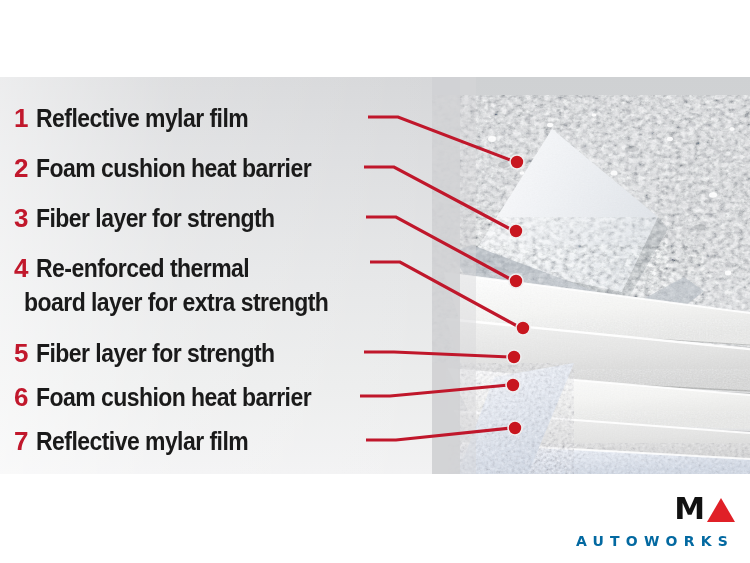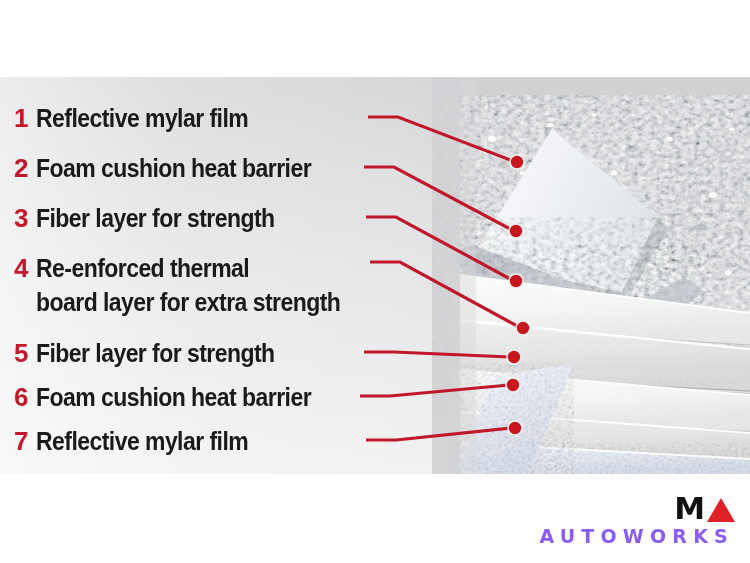--- a/index.html
+++ b/index.html
@@ -65,21 +65,21 @@
   }
   .label{
     color:#1a1a1a;
     font-size:25px;
     font-weight:700;
     letter-spacing:-0.6px;
     transform:scaleX(0.92);
     transform-origin:left center;
   }
   .label.cont{ margin-left:0; }
-  .row.cont{ left:36px;text-align:right; }
+  .row.cont{ left:24px;text-align:right; }
 
   
   #leaders{
     position:absolute;
     left:0; top:0;
     width:750px; height:563px;
     pointer-events:none;
   }
 
   
@@ -109,26 +109,26 @@
     border-left:14px solid transparent;
     border-right:14px solid transparent;
     border-bottom:24px solid #e02027;
     margin:0 1px 0 1px;
     position:relative;
     top:2px;
   }
   .logo-sub{
     text-align:right;
     font-family:"DejaVu Sans","Liberation Sans",sans-serif;
-    font-size:19px;
+    font-size:14px;
     font-weight:700;
-    color:#8b5cf6;
+    color:#0369a1;
     letter-spacing:6.2px;
     padding-right:2px;
-    margin-top:2px;
+    margin-top:10px;
   }
 </style>
 </head>
 <body>
 
 <div id="stage">
 
   <div id="panel"></div>
 
   <div id="photo">

